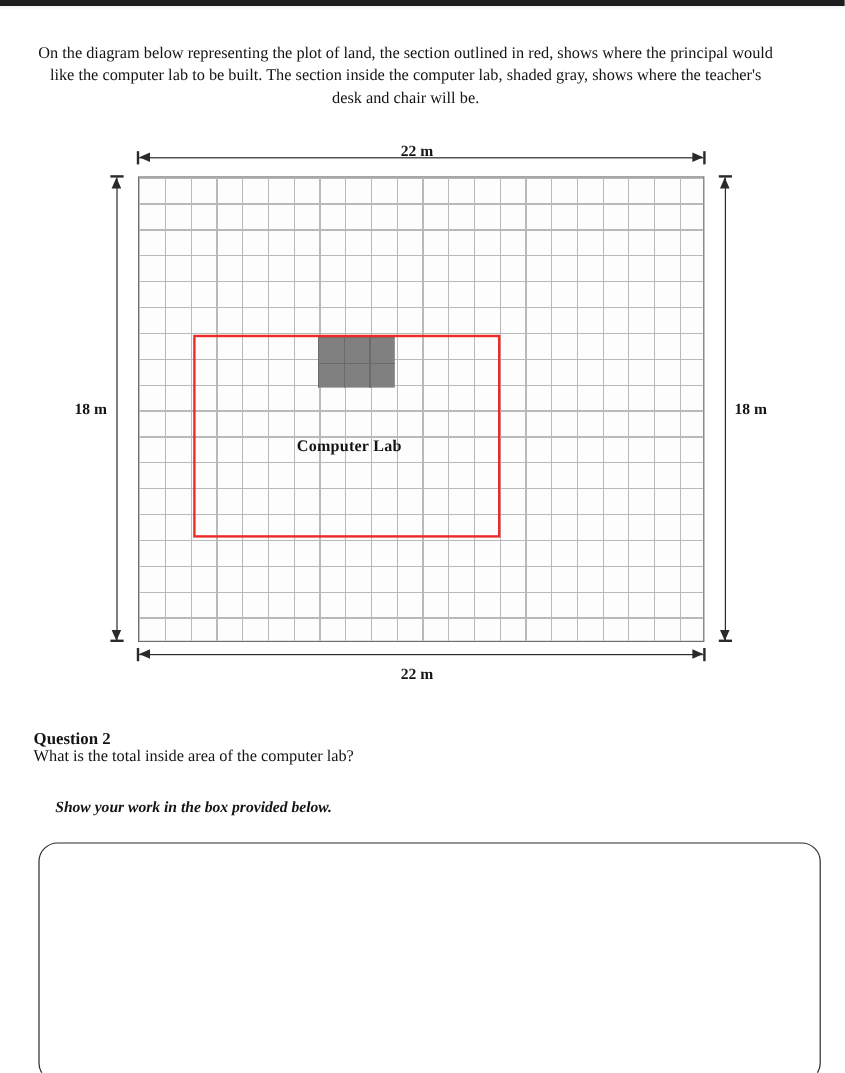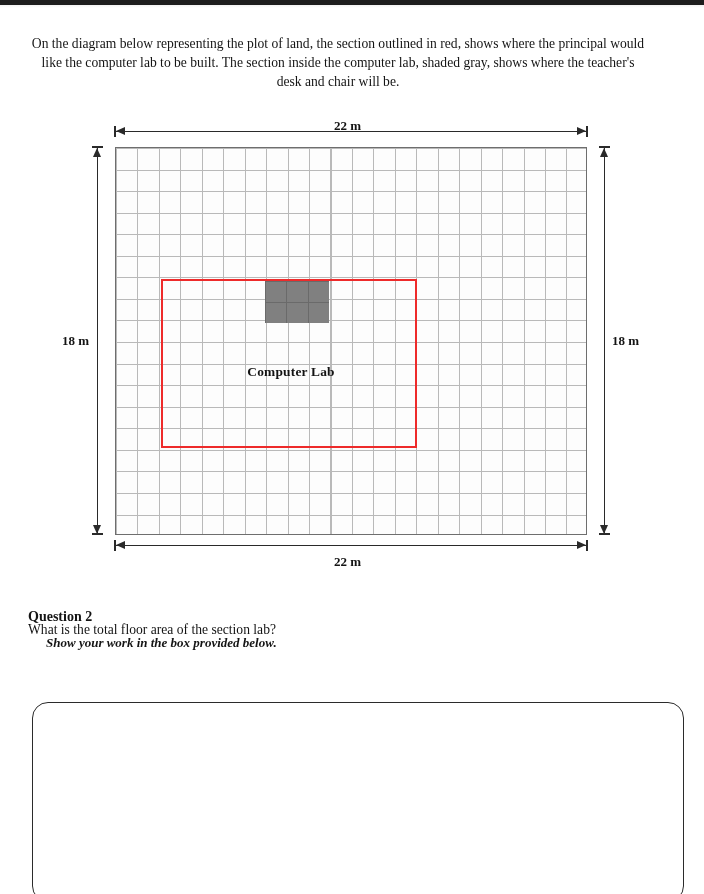--- a/index.html
+++ b/index.html
@@ -125,21 +125,21 @@
   
   .q-head{
     position:absolute;left:28px;top:585px;
     font-size:14px;font-weight:bold;color:#141414;margin-top:24px;
   }
   .q-text{
     position:absolute;left:28px;top:622px;
     font-size:13.6px;color:#141414;
   }
   .q-hint{
-    position:absolute;left:46px;top:635px;
+    position:absolute;left:46px;top:665px;
     font-size:13px;font-style:italic;font-weight:bold;color:#141414;
   }
   .answer-box{
     position:absolute;left:32px;top:702px;
     width:652px;height:200px;
     border:1.4px solid #2b2b2b;
     border-radius:16px;
     box-sizing:border-box;
     background:#ffffff;
   }
@@ -187,15 +187,15 @@
   </div>
 
   <div class="desk-block"></div>
 
   <div class="lab-rect"></div>
   <div class="lab-label">Computer Lab</div>
 
 </div>
 
 <div class="q-head">Question 2</div>
-<div class="q-text">What is the total floor area of the section lab?</div>
+<div class="q-text">What is the total inside area of the computer lab?</div>
 <div class="q-hint">Show your work in the box provided below.</div>
 <div class="answer-box"></div>
 
 </body></html>

